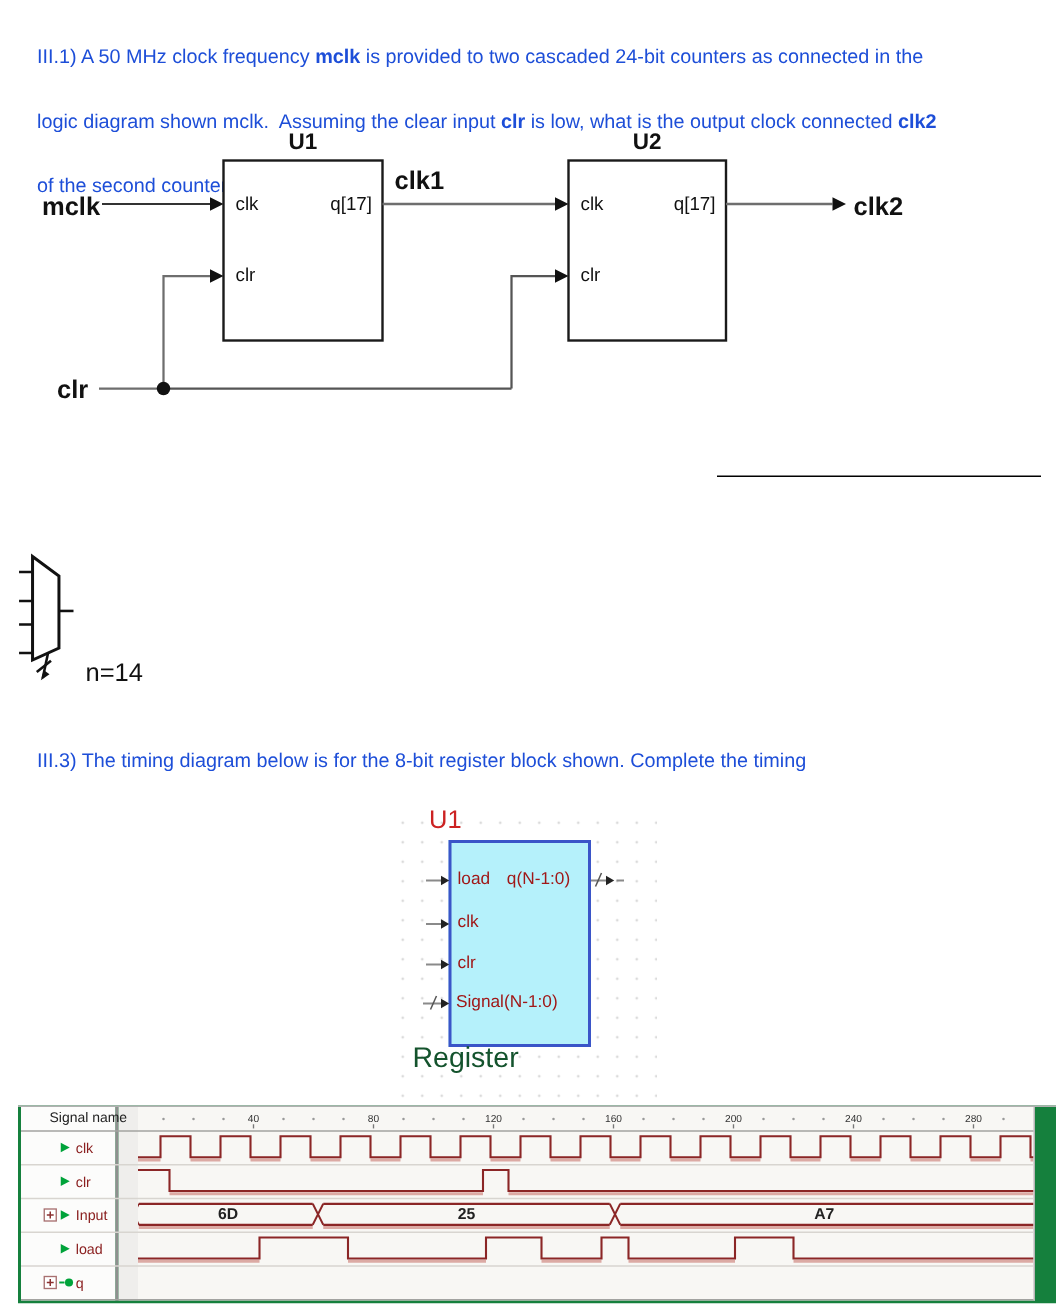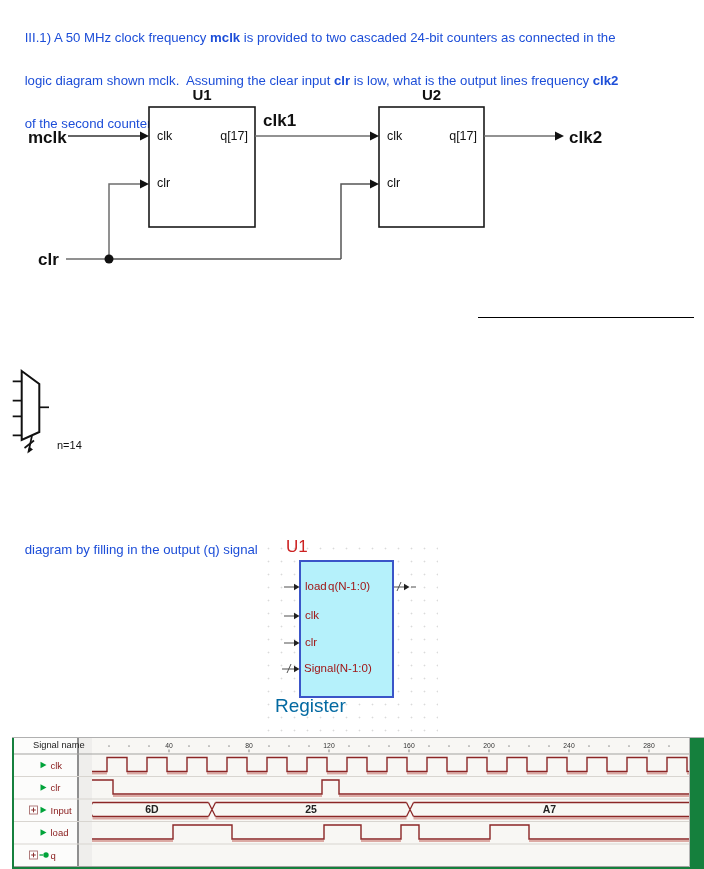--- a/index.html
+++ b/index.html
@@ -29,21 +29,21 @@
   .tn-header{position:absolute;left:21px;top:2px;font-size:9.3px;color:#222;}
   .timing svg{position:absolute;left:0;top:0;pointer-events:none;}
 </style>
 </head>
 <body>
 
 <div class="page">
 
   <div class="qtext" style="left:10px;top:6px;width:690px;">
     <span>III.1) A 50 MHz clock frequency </span><b class="r">mclk</b><span> is provided to two cascaded 24-bit counters as connected in the</span><br>
-    <span>logic diagram shown mclk.  Assuming the clear input </span><b>clr</b><span> is low, what is the output lines frequency </span><b>clk2</b><br>
+    <span>logic diagram shown mclk.  Assuming the clear input </span><b>clr</b><span> is low, what is the output clock connected </span><b>clk2</b><br>
     <span>of the second counter </span><b>U2</b><span>?</span>
   </div>
 
   <svg class="abs" style="left:0;top:85px;" width="704" height="215" viewBox="0 0 704 215">
     <rect x="149" y="22" width="106" height="120" fill="#ffffff" stroke="#1a1a1a" stroke-width="1.6"></rect>
     <rect x="379" y="22" width="105" height="120" fill="#ffffff" stroke="#1a1a1a" stroke-width="1.6"></rect>
     <path d="M68 51 H140" stroke="#333" stroke-width="1.4" fill="none"></path>
     <polygon points="140,46.5 140,55.5 149,51" fill="#111"></polygon>
     <path d="M255 51 H370" stroke="#6e6e6e" stroke-width="1.7" fill="none"></path>
     <polygon points="370,46.5 370,55.5 379,51" fill="#111"></polygon>
@@ -72,47 +72,46 @@
 
 
   <svg class="abs" style="left:4px;top:360px;" width="100" height="100" viewBox="0 0 100 100">
     <polygon points="17.7,11 35.3,24 35.3,72 17.7,80" fill="none" stroke="#111" stroke-width="2"></polygon>
     <path d="M8.7 21.3 H17.7 M8.7 40.7 H17.7 M8.7 56.3 H17.7 M8.7 75.3 H17.7" stroke="#111" stroke-width="1.7"></path>
     <path d="M35.3 47.3 H45" stroke="#111" stroke-width="1.7"></path>
     <path d="M28 75.5 L24.5 92" stroke="#111" stroke-width="1.7"></path>
     <path d="M20.5 88 L30 80.5" stroke="#111" stroke-width="1.7"></path>
     <polygon points="23.2,93.5 29,89.5 25.3,86.8" fill="#111"></polygon>
   </svg>
-  <div class="abs" style="left:57px;top:439px;font-size:11px;color:#111;text-align:center;">n=14</div>
+  <div class="abs" style="left:57px;top:439px;font-size:17px;color:#111;text-align:center;">n=14</div>
 
   <div class="qtext" style="left:10px;top:475px;width:670px;">
-    <br>
-    <span>diagram by filling in the output (q) signal</span>
+    <span>III.3) The timing diagram below is for the 8-bit register block shown. Complete the timing</span><br>
   </div>
 
   <div class="dots-bg"></div>
   <div class="regtitle" style="color: rgb(204, 34, 34);">U1</div>
   <div class="regbox" id="regbox" style="background: rgb(181, 241, 251); border: 2px solid rgb(58, 85, 200);"></div>
   <svg class="abs" style="left:265px;top:550px;" width="160" height="170" viewBox="0 0 160 170">
     <path d="M19 37 H30 M19 66 H30 M19 93 H30 M17 119 H30" stroke="#8a8a8a" stroke-width="1.3"></path>
     <polygon points="29,33.8 29,40.2 34.5,37" fill="#222"></polygon>
     <polygon points="29,62.8 29,69.2 34.5,66" fill="#222"></polygon>
     <polygon points="29,89.8 29,96.2 34.5,93" fill="#222"></polygon>
     <polygon points="29,115.8 29,122.2 34.5,119" fill="#222"></polygon>
     <path d="M22 123 L26 114" stroke="#555" stroke-width="1"></path>
     <path d="M129 37 H140 M146 37 H151" stroke="#8a8a8a" stroke-width="1.3"></path>
     <polygon points="139,33.8 139,40.2 144.5,37" fill="#222"></polygon>
     <path d="M132 41 L136 32" stroke="#555" stroke-width="1"></path>
   </svg>
   <div class="regport" style="left: 305px; top: 580px; color: rgb(160, 24, 24);">load</div>
   <div class="regport" style="left: 305px; top: 609px; color: rgb(160, 24, 24);">clk</div>
   <div class="regport" style="left: 305px; top: 636px; color: rgb(160, 24, 24);">clr</div>
   <div class="regport" style="left: 304px; top: 662px; color: rgb(160, 24, 24);">Signal(N-1:0)</div>
-  <div class="regport" style="left: 328px; top: 580px; width: 62px; text-align: left; color: rgb(160, 24, 24);">q(N-1:0)</div>
-  <div class="regcomp" style="color: #0369a1;">Register</div>
+  <div class="regport" style="left: 328px; top: 580px; width: 62px; text-align: center; color: rgb(160, 24, 24);">q(N-1:0)</div>
+  <div class="regcomp" style="color: #14532d;">Register</div>
 
   <div class="timing">
     <div class="panel tn-names"></div>
     <div class="panel tn-div"></div>
     <div class="panel tn-strip"></div>
     <div class="panel tn-wave"></div>
     <div class="tn-header">Signal name</div>
     <svg id="wave-svg" width="704" height="130" viewBox="0 0 704 130">
         <defs>
           <clipPath id="wclip">

